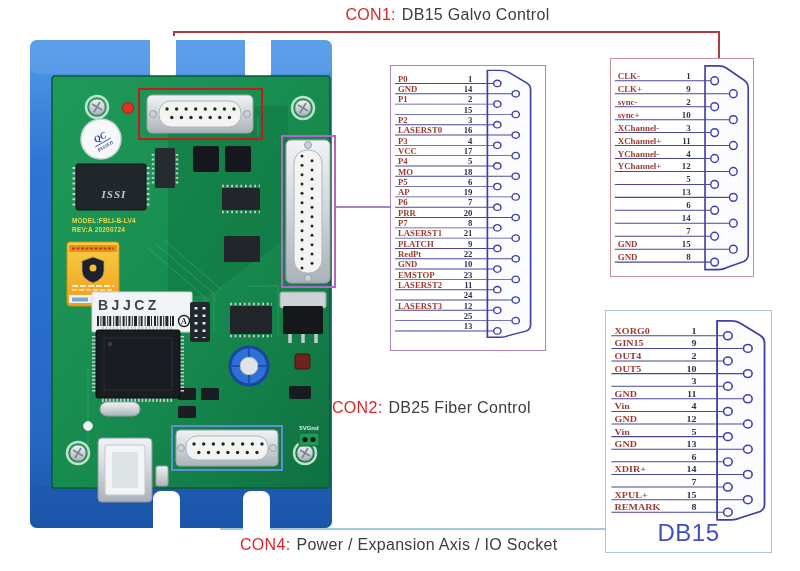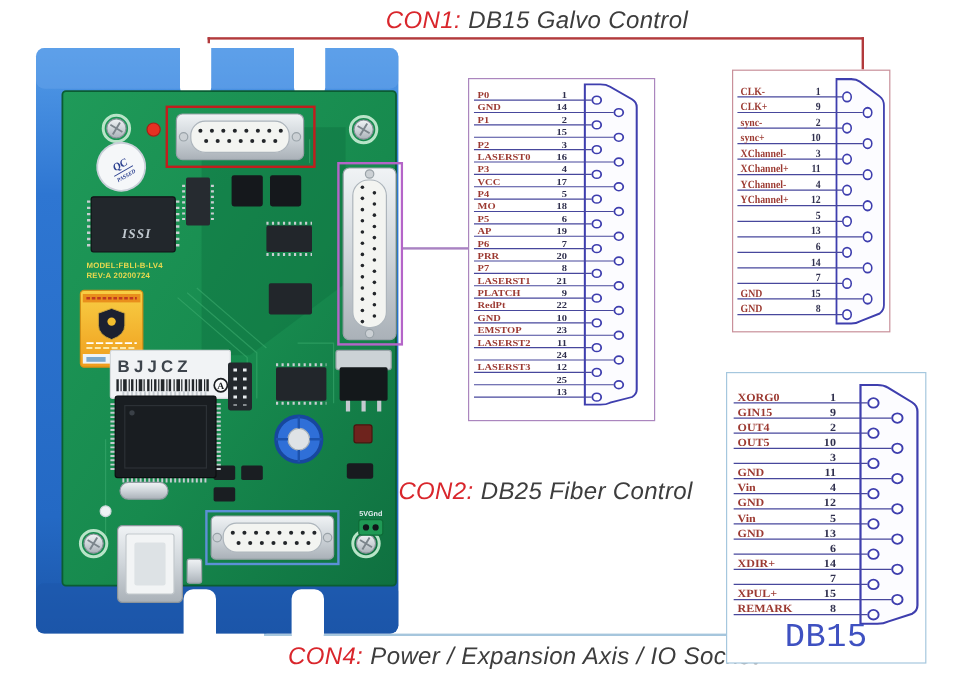--- a/index.html
+++ b/index.html
@@ -1,36 +1,36 @@
 <!DOCTYPE html>
 <html><head>
 <meta charset="utf-8">
 <style>
   html,body{margin:0;padding:0;background:#fff;}
   .stage{position:relative;width:800px;height:571px;background:#ffffff;overflow:hidden;
          font-family:"Liberation Sans",sans-serif;}
-  .title{position:absolute;font-size:20px;color:#3d3d3d;letter-spacing:.3px;white-space:nowrap;font-style:italic;}
+  .title{position:absolute;font-size:16px;color:#3d3d3d;letter-spacing:.3px;white-space:nowrap;}
   .title .pre{color:#d9262c;margin-right:6px;}
   #title-con1{left:175px;top:6px;width:545px;text-align:center;}
   #title-con2{left:332px;top:399px;width:280px;text-align:left;}
   #title-con4{left:240px;top:536px;}
   .callout{position:absolute;}
   #callout-red-top{left:173px;top:31px;width:547px;height:2px;background:#b23a3c;}
   #callout-red-left{left:173px;top:31px;width:2px;height:58px;background:#b23a3c;}
   #callout-red-right{left:718px;top:31px;width:2px;height:27px;background:#b23a3c;}
   #callout-purple{left:335px;top:206px;width:55px;height:2px;background:#a982c2;}
   #callout-blue-v{left:220px;top:468px;width:2px;height:61px;background:#a6c6dd;}
   #callout-blue-h{left:220px;top:528px;width:385px;height:2px;background:#a6c6dd;}
   .diag{position:absolute;background:#fff;box-sizing:border-box;}
   #diag-con2{left:390px;top:65px;width:156px;height:286px;border:1.5px solid #ab86be;}
-  #diag-con1{left:610px;top:58px;width:132px;height:219px;border:1.5px solid #c9909a;}
+  #diag-con1{left:610px;top:58px;width:144px;height:219px;border:1.5px solid #c9909a;}
   #diag-con4{left:605px;top:310px;width:167px;height:243px;border:1.5px solid #a5c7de;}
   .diag svg{display:block;width:100%;height:100%;}
   #db15-caption{position:absolute;left:0;right:0;bottom:5px;text-align:center;
-                color:#3f51c1;font-size:28px;letter-spacing:.5px;font-family:Liberation Mono, monospace;}
+                color:#3f51c1;font-size:24px;letter-spacing:.5px;}
   #board-wrap{position:absolute;left:28px;top:36px;width:308px;height:496px;}
   #board-wrap svg{display:block;width:100%;height:100%;}
   
   .lab{fill:#9c3a32;font-family:"Liberation Serif",serif;font-weight:700;}
   .num{fill:#30304e;font-family:"Liberation Serif",serif;font-weight:700;}
   .pl{stroke:#47479c;stroke-width:1.05;}
   .pin{fill:#ffffff;stroke:#3e3eae;stroke-width:1.5;}
   .conn{fill:#fcfcff;stroke:#3e3eae;stroke-width:1.7;}
   
   .silk{fill:#e9d94f;font:700 6.5px "Liberation Sans",sans-serif;letter-spacing:.2px;}

